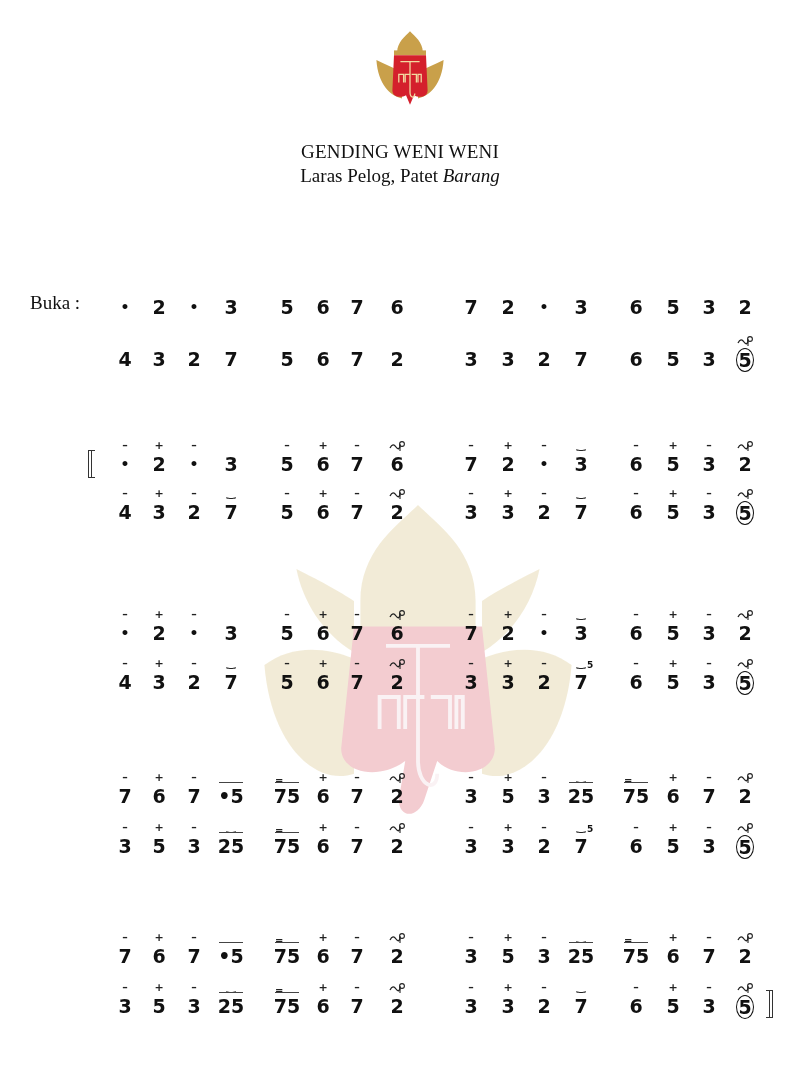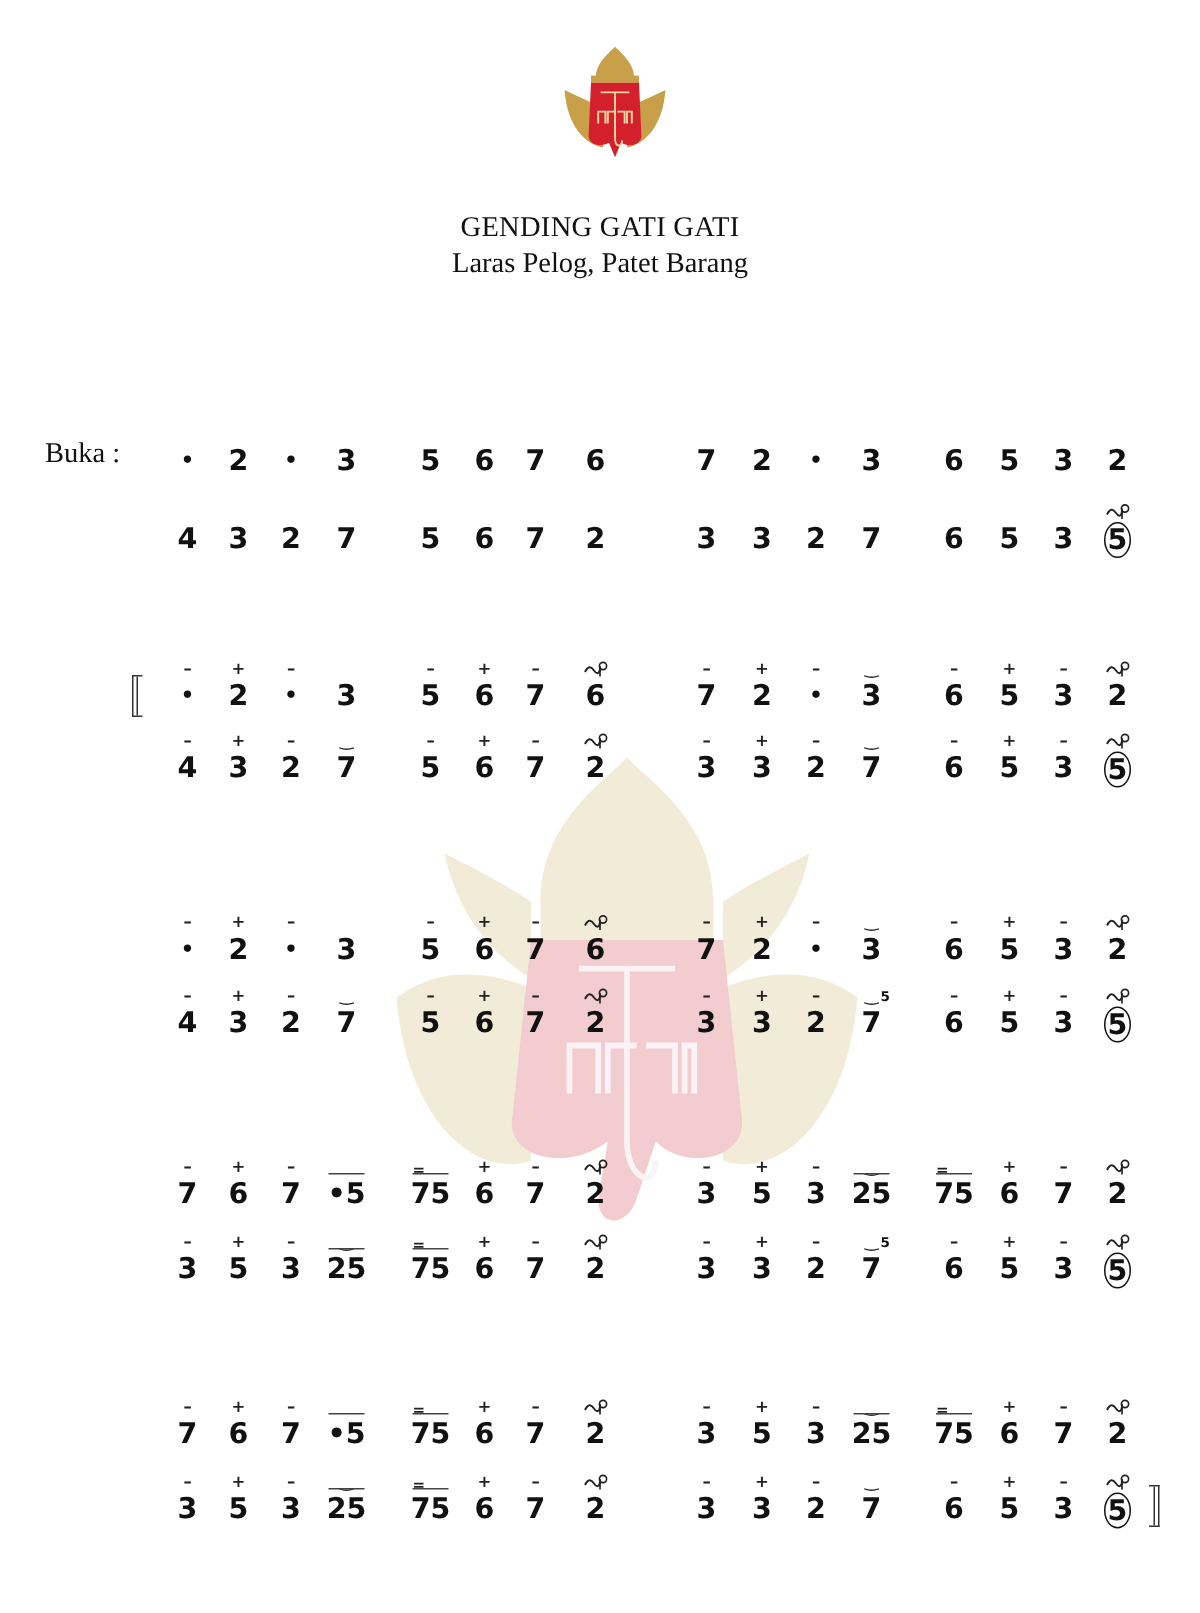--- a/index.html
+++ b/index.html
@@ -10,21 +10,21 @@
   .logo { position:absolute; }
   .logo svg { display:block; width:100%; height:100%; }
   #top-logo { left:368px; top:28px; width:84px; height:80px; }
   #watermark { left:258px; top:505px; width:320px; height:320px; opacity:0.55; z-index:0; }
 
   
   .titles { position:absolute; left:0; top:140px; width:800px; text-align:center; z-index:1; }
   .t1 { font-family:"Liberation Serif", serif; font-size:19px; line-height:24px; letter-spacing:0.2px; }
   .t2 { font-family:"Liberation Serif", serif; font-size:19px; line-height:24px; }
   .t3 { font-family:"Liberation Serif", serif; font-style:italic; font-size:19px; line-height:24px; }
-  .it { }
+  .it { font-style:italic; }
 
   
   .line { position:absolute; left:0; width:664px; height:36px; z-index:1; }
   .buka-label { position:absolute; left:30px; top:10px; font-family:"Liberation Serif", serif;
                 font-size:19px; line-height:20px; }
   .note { position:absolute; top:0; width:40px; margin-left:-20px; height:36px; text-align:center; }
   .note .mark { position:absolute; left:0; right:0; top:0; height:14px; font-family:"DejaVu Sans", sans-serif;
                 font-size:11px; line-height:12px; color:#222; font-weight:bold; }
   .note .digit { position:absolute; left:0; right:0; top:13px; font-family:"DejaVu Sans", sans-serif;
                  font-weight:bold; font-size:19px; line-height:22px; color:#111; white-space:nowrap; }
@@ -74,21 +74,21 @@
     </g>
     <path d="M30 38 L70 38 L74 76 C 74 84, 62 86, 56 80 L 52 92 C 50 98, 44 98, 44 92 L 46 80 C 38 86, 26 84, 26 76 Z" fill="#eaa3ab"></path>
     <g stroke="#f7e9ec" stroke-width="1.2" fill="none">
       <path d="M40 44 L60 44 M50 44 L50 80 C 50 88, 56 90, 56 84"></path>
       <path d="M38 70 L38 60 L44 60 L44 70 M46 70 L46 60 L52 60 M54 60 L60 60 L60 70 M62 70 L62 60 L64 60 L64 70"></path>
     </g>
   </svg>
 </div>
 
 <div class="titles">
-  <div class="t1">GENDING GATI GATI</div>
+  <div class="t1">GENDING WENI WENI</div>
   <div class="t2">
     <span>Laras Pelog, Patet </span><span class="it">Barang</span>
   </div>
 </div>
 
 <div id="notation">
     <div class="line" style="top: 283px;">
       <div class="buka-label">Buka :</div>
       <div class="note dot" style="left: 125px;">
         <div class="mark"></div>

